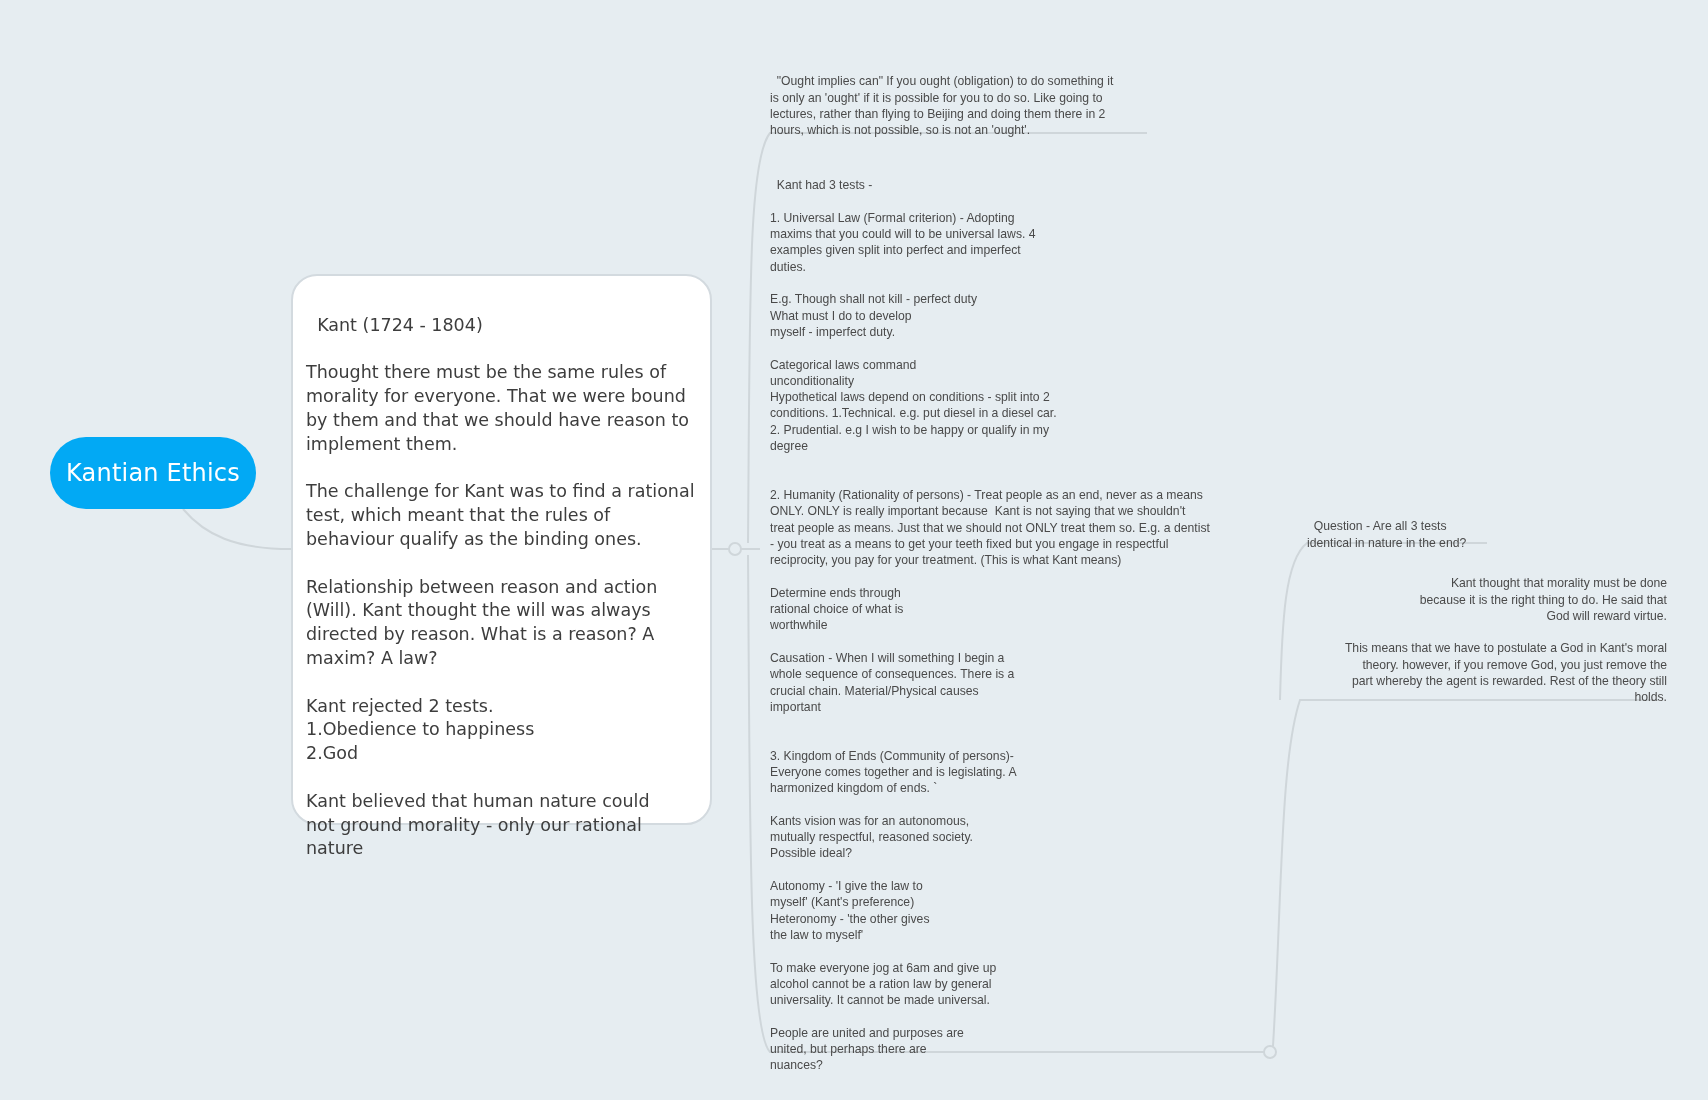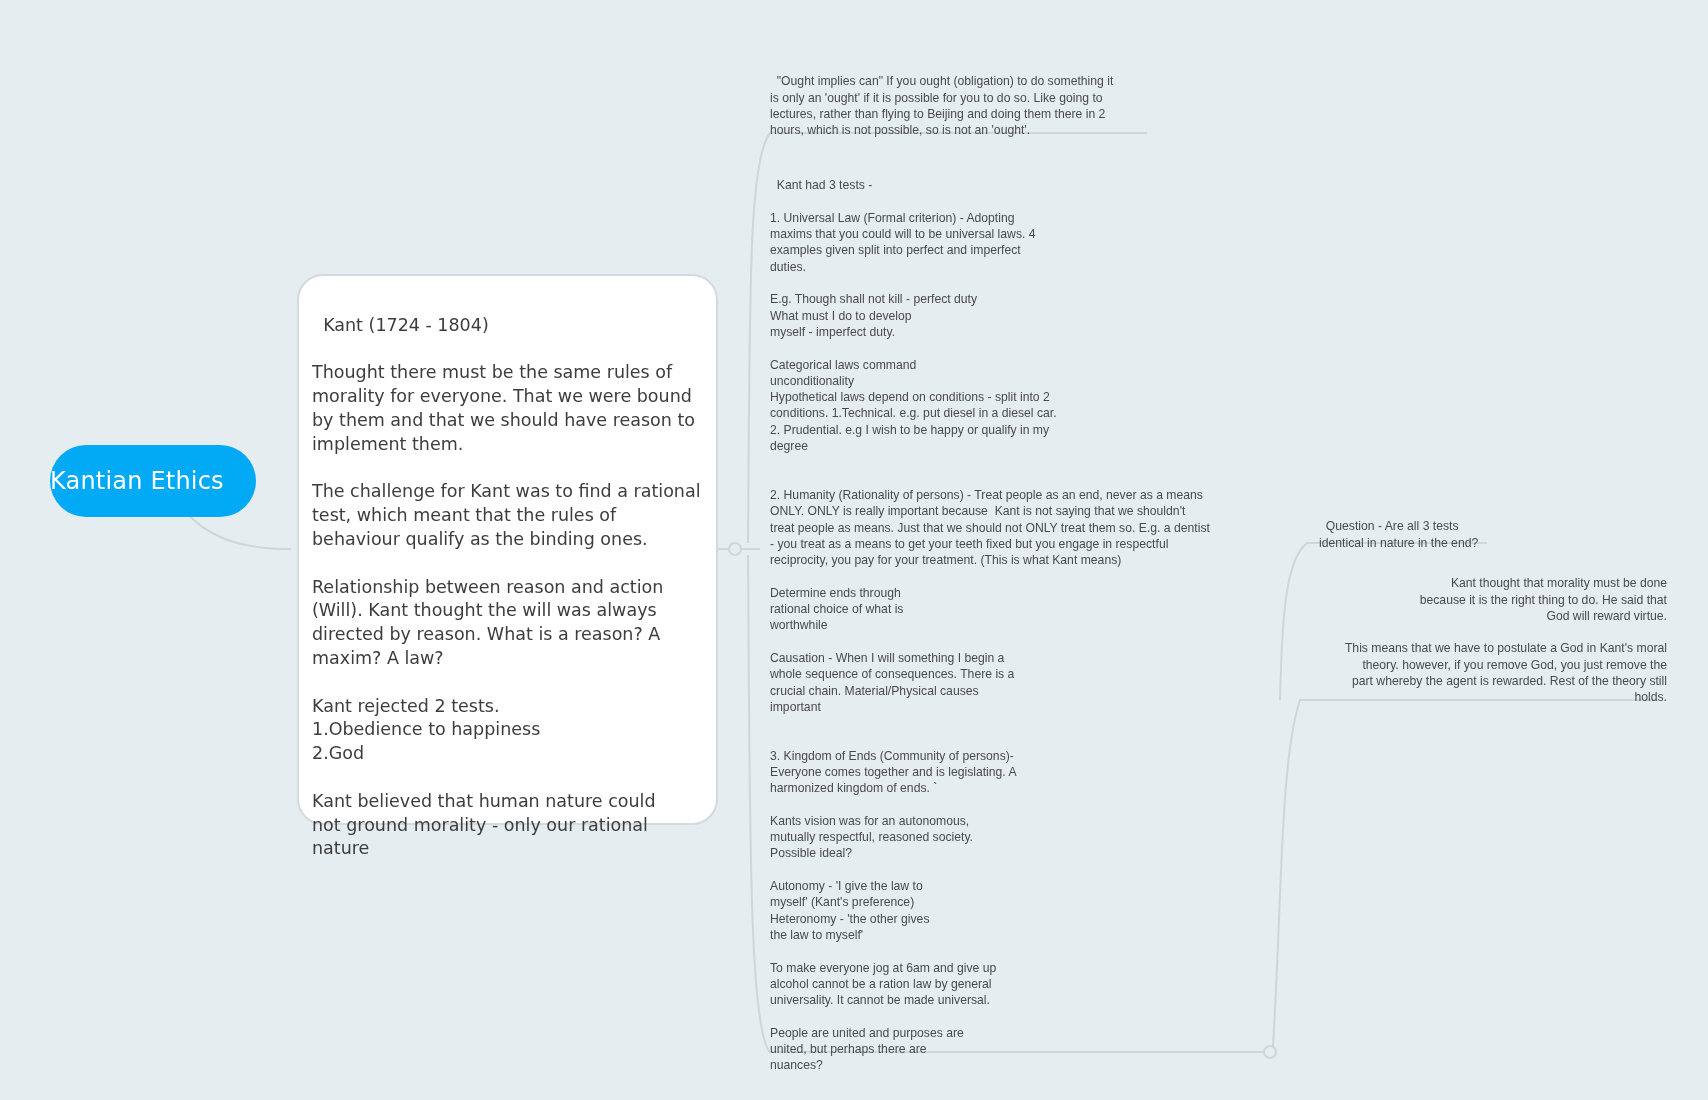--- a/index.html
+++ b/index.html
@@ -6,32 +6,30 @@
   body {
     width: 1708px; height: 1100px; overflow: hidden;
     background: #e6edf1;
     position: relative;
     font-family: "DejaVu Sans", sans-serif;
   }
   .connectors { position: absolute; left: 0; top: 0; width: 1708px; height: 1100px; pointer-events: none; }
   .root {
     position: absolute; left: 50px; top: 437px; width: 206px; height: 72px;
     background: #02a9f4; border-radius: 36px;
-    display: flex; align-items: center; justify-content: flex-start;
+    display: flex; align-items: center; justify-content: center;
     color: #ffffff; font-size: 24px; letter-spacing: 0.2px;
     box-sizing: border-box;
-    margin-top: 8px;
   }
   .card {
     position: absolute; left: 291px; top: 274px; width: 421px; height: 551px;
     background: #ffffff; border: 2px solid #d3dadf; border-radius: 26px;
     box-sizing: border-box; padding: 14px 12px 0 13px;
     color: #3d3d3d; font-size: 17.5px; line-height: 23.8px;
     white-space: pre-wrap;
-    margin-left: 6px;
   }
   .note {
     position: absolute; color: #4a4a4a; font-size: 12.2px; line-height: 16.3px;
     white-space: pre-wrap; font-family: "Liberation Sans", sans-serif;
   }
 </style>
 </head>
 <body>
 
 <svg class="connectors" viewBox="0 0 1708 1100" xmlns="http://www.w3.org/2000/svg">
@@ -133,21 +131,21 @@
 
 To make everyone jog at 6am and give up
 alcohol cannot be a ration law by general
 universality. It cannot be made universal.
 
 People are united and purposes are
 united, but perhaps there are
 nuances?</span>
 </div>
 
-<div class="note" style="left:1307px; top:502px; width:300px;margin-left:12px;">
+<div class="note" style="left:1307px; top:502px; width:300px;">
   <span>Question - Are all 3 tests
 identical in nature in the end?</span>
 </div>
 
 <div class="note" style="left:1307px; top:559px; width:360px;text-align:right;">
   <span>Kant thought that morality must be done
 because it is the right thing to do. He said that
 God will reward virtue.
 
 This means that we have to postulate a God in Kant's moral

